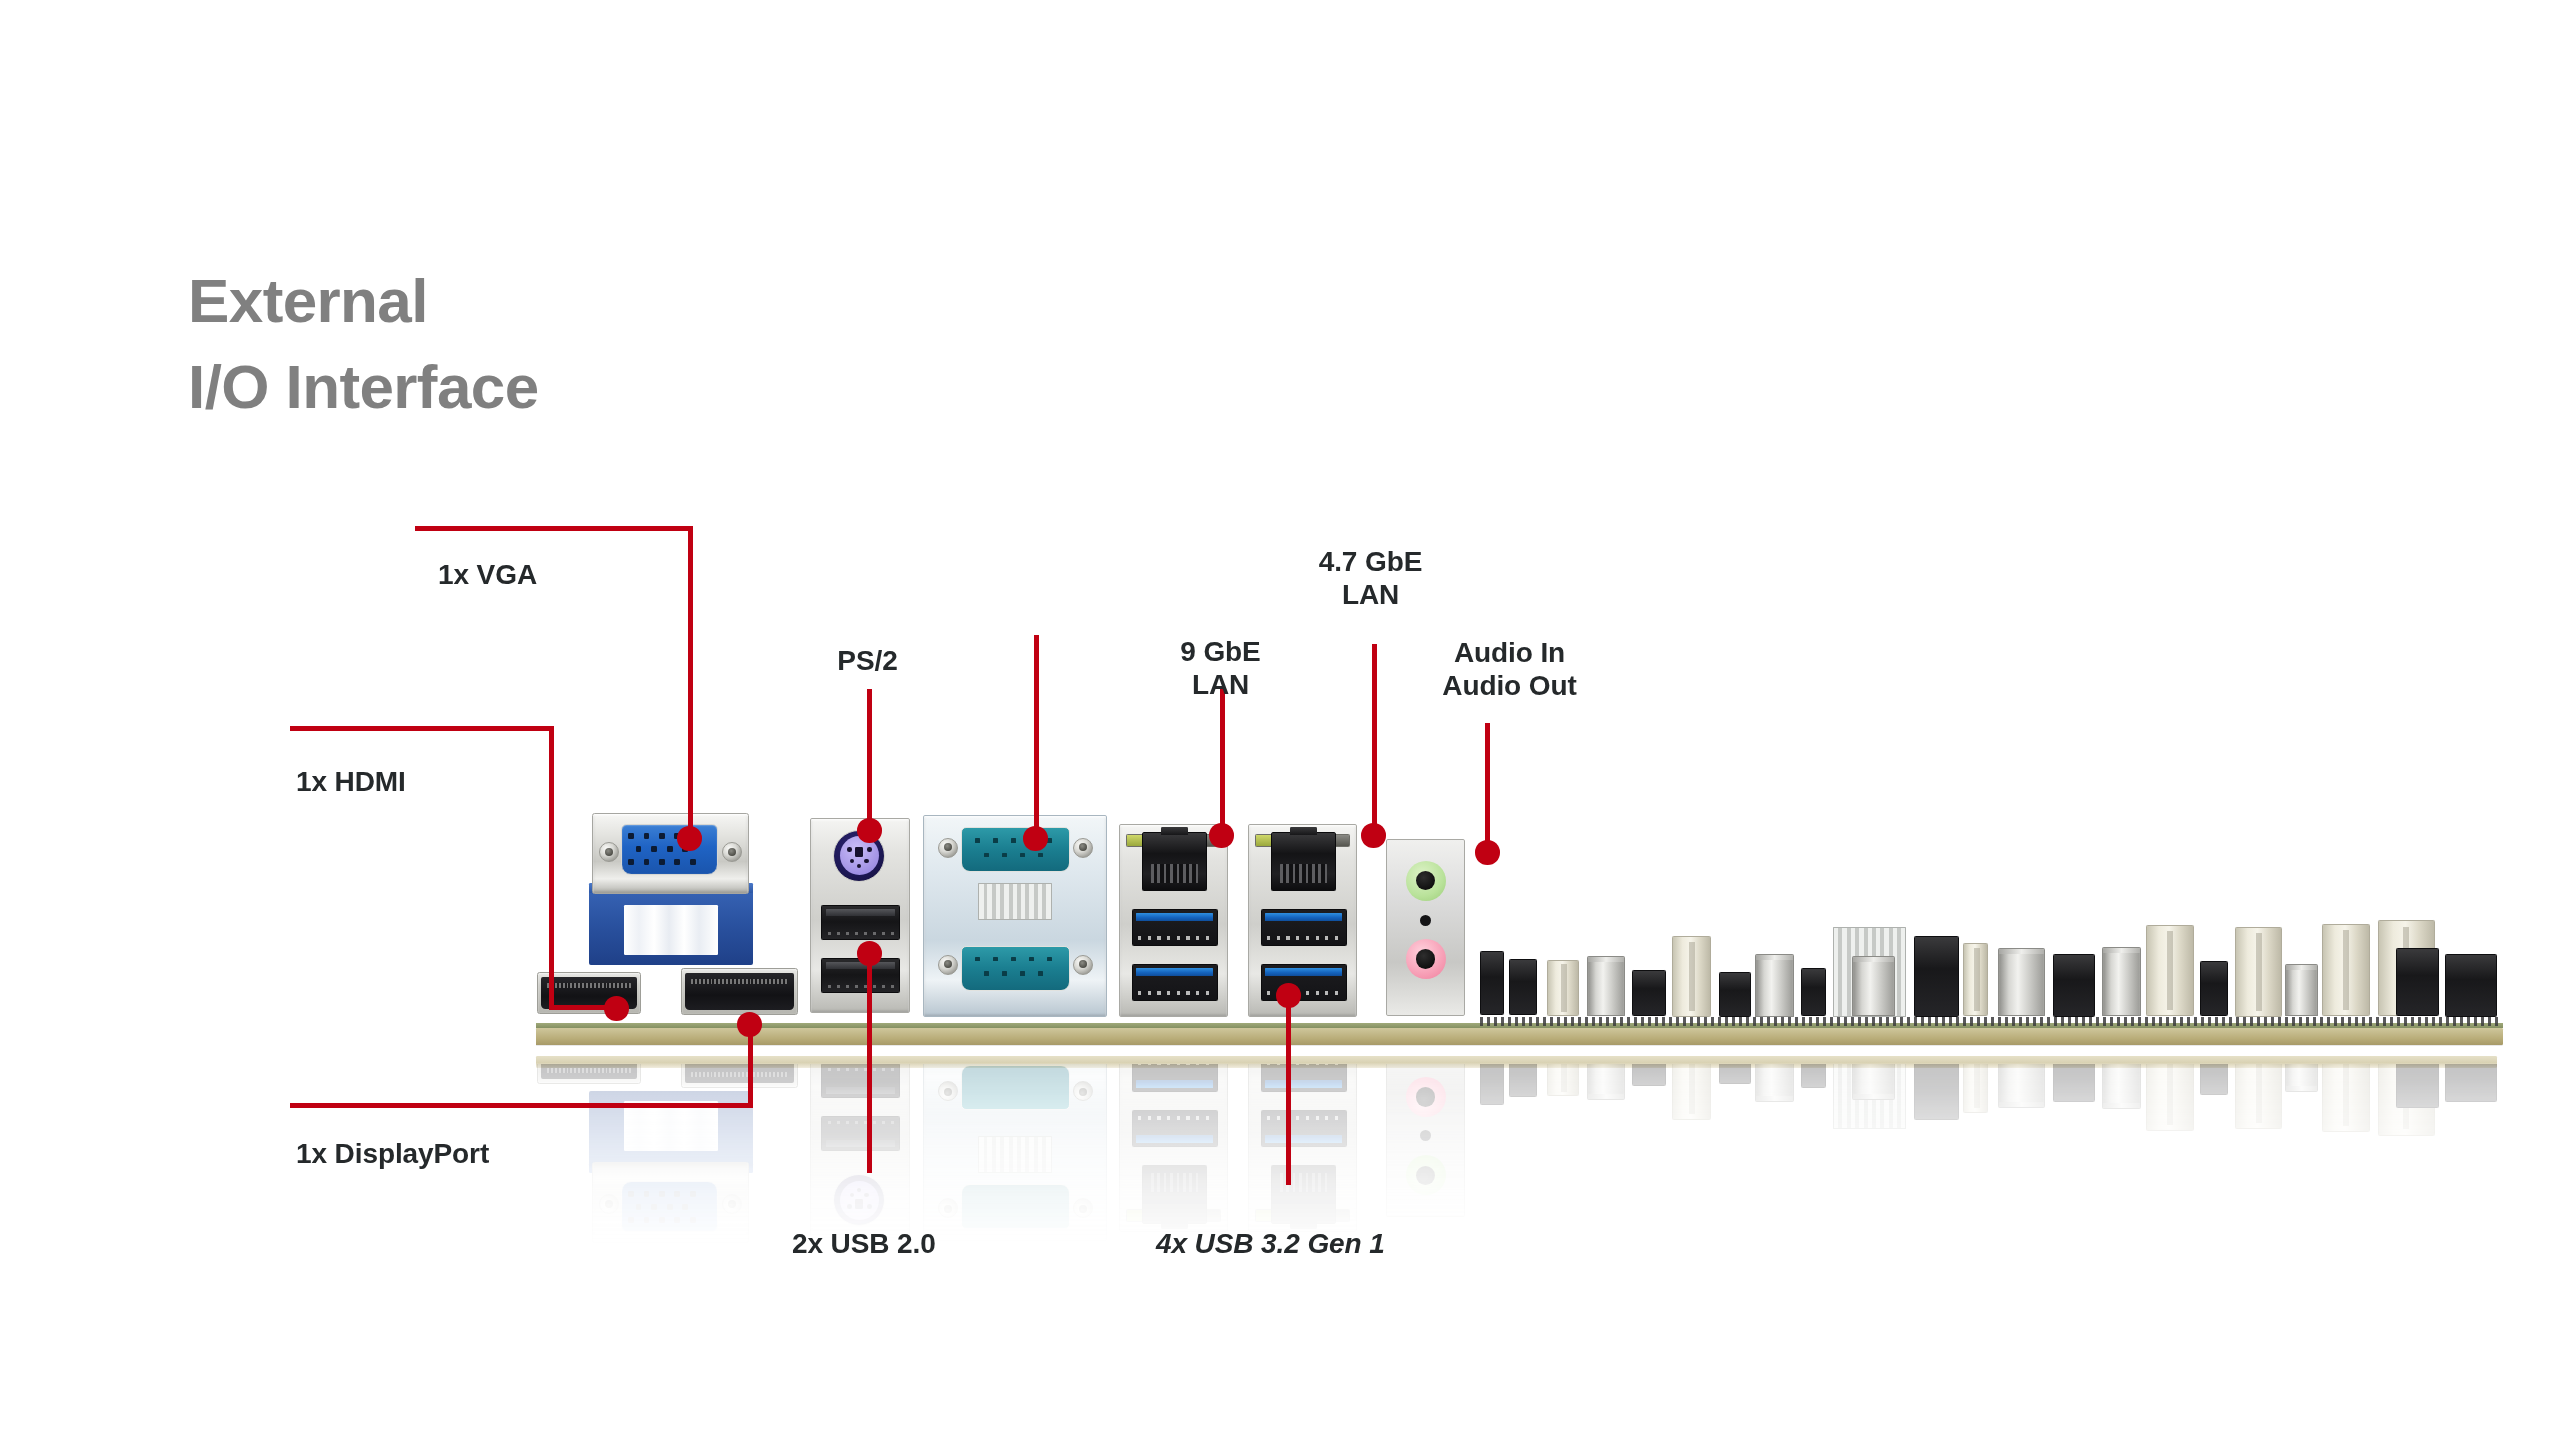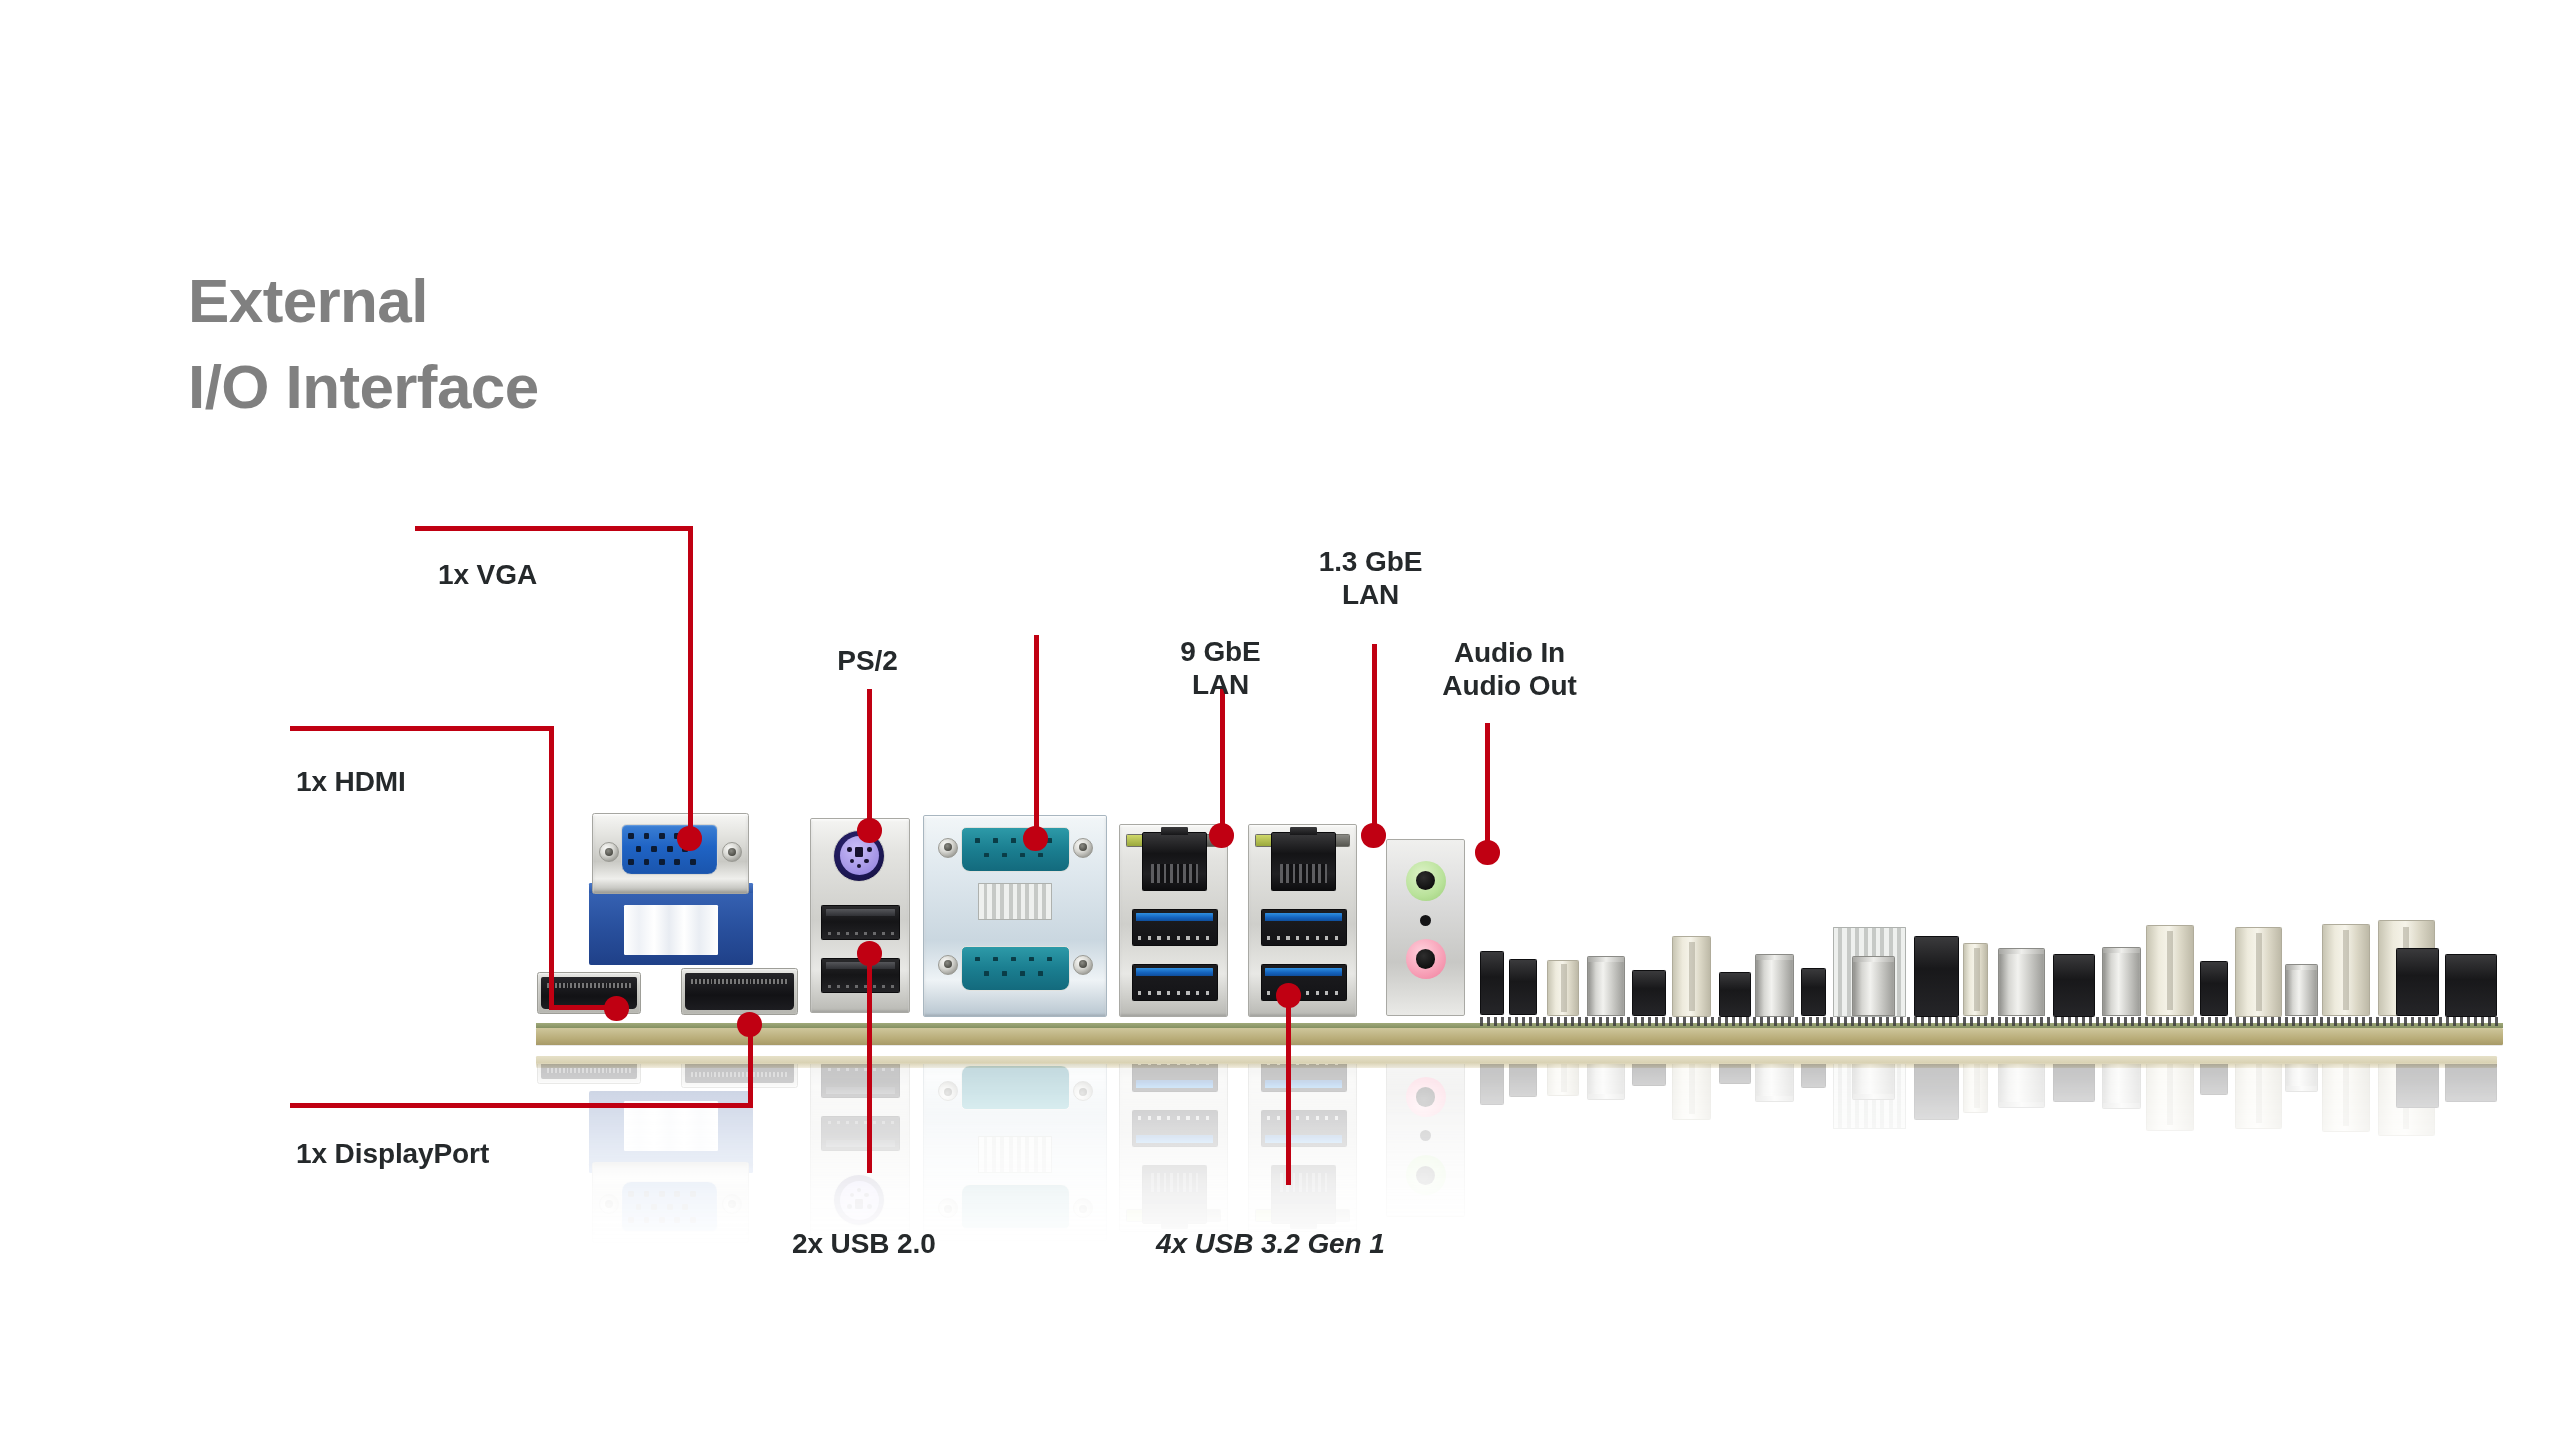--- a/index.html
+++ b/index.html
@@ -533,21 +533,21 @@
   <div class="lab l" style="left:296px;top:765px;">1x HDMI</div>
 
   <div class="lab l" style="left:296px;top:1137px;">1x DisplayPort</div>
 
   <div class="lab c" style="left:787px;top:644px;width:161px;">PS/2</div>
 
 
   <div class="lab c" style="left:1140px;top:635px;width:161px;">9 GbE
 LAN</div>
 
-  <div class="lab c" style="left:1290px;top:545px;width:161px;">1.3 GbE
+  <div class="lab c" style="left:1290px;top:545px;width:161px;">4.7 GbE
 LAN</div>
 
   <div class="lab c" style="left:1426px;top:636px;width:167px;">Audio In
 Audio Out</div>
 
   <div class="lab l" style="left:792px;top:1227px;text-align:center;">2x USB 2.0</div>
 
   <div class="lab l" style="left:1156px;top:1227px;font-style:italic;">4x USB 3.2 Gen 1</div>
 
 </div>

